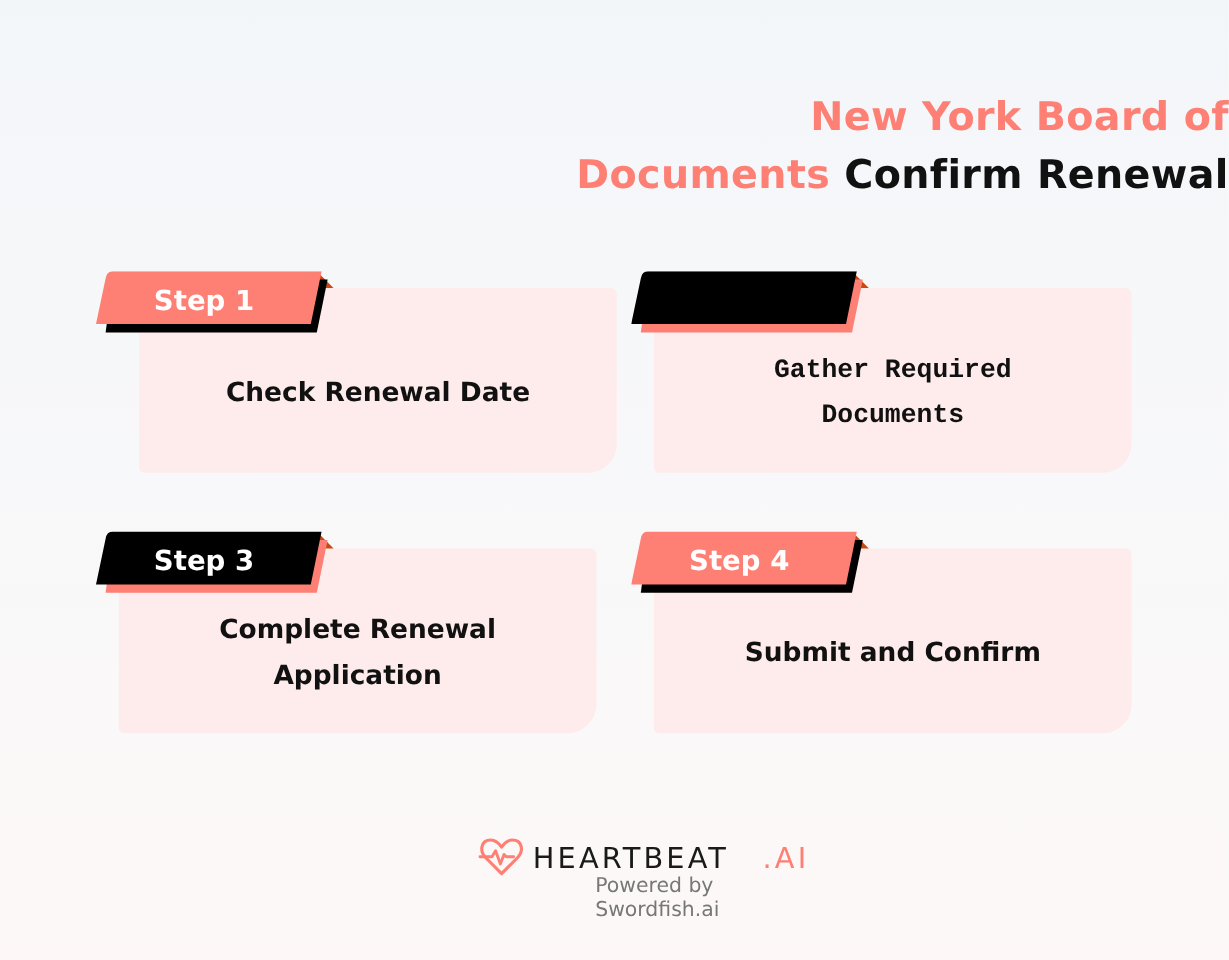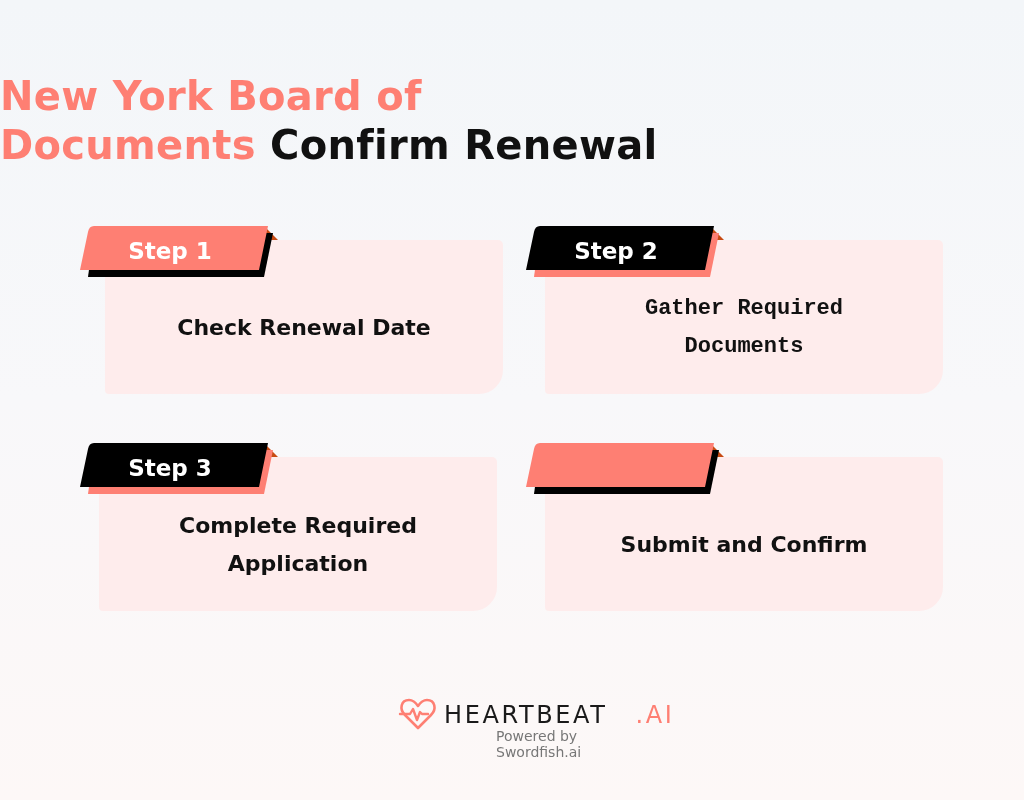--- a/index.html
+++ b/index.html
@@ -3,21 +3,21 @@
 <meta charset="utf-8">
 <style>
   html, body { margin: 0; padding: 0; }
   body {
     width: 1024px; height: 800px; position: relative; overflow: hidden;
     background: linear-gradient(180deg, #f3f6f9 0%, #f8f8fa 50%, #fdf8f7 100%);
     font-family: "DejaVu Sans", sans-serif;
   }
   .title {
     position: absolute; left: 0; top: 72px; width: 1024px;
-    text-align: left; font-weight: bold; font-size: 40px; line-height: 49px;
+    text-align: right; font-weight: bold; font-size: 33px; line-height: 49px;
     color: #111; letter-spacing: 0.3px;
   }
   .title .accent { color: #fe7f73; }
   .card {
     position: absolute; width: 398px; height: 154px;
     background: #feecec;
     border-radius: 0 5px 24px 4px;
   }
   .card-text {
     position: absolute; left: 0; right: 0; top: 0; bottom: 0;
@@ -35,32 +35,32 @@
   .logo {
     position: absolute; left: 398px; top: 697px; height: 44px; width: 240px;
   }
   .logo-heart { position: absolute; left: 0; top: 0; }
   .logo-name {
     position: absolute; left: 46px; top: 4px; font-size: 24px; letter-spacing: 2.6px;
     color: #1a1a1a; font-family: "DejaVu Sans", sans-serif;
   }
   .logo-name .ai { color: #fe7f73; margin-left: 28px; }
   .logo-sub {
-    position: absolute; left: 98px; top: 31px; font-size: 14px; color: #777;
+    position: absolute; left: 98px; top: 31px; font-size: 17px; color: #777;
   }
 </style>
 </head>
 <body>
 
 <div class="title">
   <div><span class="accent">New York Board of</span></div>
   <div><span class="accent">Documents</span><span> Confirm Renewal</span></div>
 </div>
 
-<div class="card" style="left:105px; top:240px;">
+<div class="card" style="left:116px; top:240px;">
   <div class="card-text">Check Renewal Date</div>
 </div>
 <div class="tab" style="left:80px; top:226px;">
   <svg width="200" height="56">
     <polygon points="185,1 198,14 185,14" fill="#c74a12"></polygon>
     <path d="M14,7 L193,7 L184,51 L8,51 Z" fill="#000"></path>
     <path d="M14,0 L188,0 L179,44 L0,44 L8,6 Q9,0 14,0 Z" fill="#fe7f73"></path>
   </svg>
   <div class="tab-label">Step 1</div>
 </div>
@@ -68,45 +68,45 @@
 <div class="card" style="left:545px; top:240px;font-family:Liberation Mono, monospace;">
   <div class="card-text">Gather Required
 Documents</div>
 </div>
 <div class="tab" style="left:526px; top:226px;">
   <svg width="200" height="56">
     <polygon points="185,1 198,14 185,14" fill="#c74a12"></polygon>
     <path d="M14,7 L193,7 L184,51 L8,51 Z" fill="#fe7f73"></path>
     <path d="M14,0 L188,0 L179,44 L0,44 L8,6 Q9,0 14,0 Z" fill="#000"></path>
   </svg>
-  <div class="tab-label">Step 2</div>
 </div>
 
 <div class="card" style="left:99px; top:457px;">
-  <div class="card-text">Complete Required
+  <div class="card-text">Complete Renewal
 Application</div>
 </div>
 <div class="tab" style="left:80px; top:443px;">
   <svg width="200" height="56">
     <polygon points="185,1 198,14 185,14" fill="#c74a12"></polygon>
     <path d="M14,7 L193,7 L184,51 L8,51 Z" fill="#fe7f73"></path>
     <path d="M14,0 L188,0 L179,44 L0,44 L8,6 Q9,0 14,0 Z" fill="#000"></path>
   </svg>
   <div class="tab-label">Step 3</div>
 </div>
 
 <div class="card" style="left:545px; top:457px;">
   <div class="card-text">Submit and Confirm</div>
 </div>
 <div class="tab" style="left:526px; top:443px;">
   <svg width="200" height="56">
     <polygon points="185,1 198,14 185,14" fill="#c74a12"></polygon>
     <path d="M14,7 L193,7 L184,51 L8,51 Z" fill="#000"></path>
     <path d="M14,0 L188,0 L179,44 L0,44 L8,6 Q9,0 14,0 Z" fill="#fe7f73"></path>
   </svg>
+  <div class="tab-label">Step 4</div>
 </div>
 
 <div class="logo">
   <svg class="logo-heart" width="40" height="34" viewBox="0 0 40 34">
     <path d="M20,31 L7,18 C1,12 3,3 11,3 C15,3 18,6 20,9 C22,6 25,3 29,3 C37,3 39,12 33,18 Z" fill="none" stroke="#fe7f73" stroke-width="2.6" stroke-linejoin="round"></path>
     <polyline points="2,17 12,17 15,12 19,23 22,15 24,17 30,17" fill="none" stroke="#fe7f73" stroke-width="2.4" stroke-linejoin="round" stroke-linecap="round"></polyline>
   </svg>
   <div class="logo-name"><span>HEARTBEAT</span><span class="ai">.AI</span></div>
   <div class="logo-sub">Powered by Swordfish.ai</div>
 </div>

